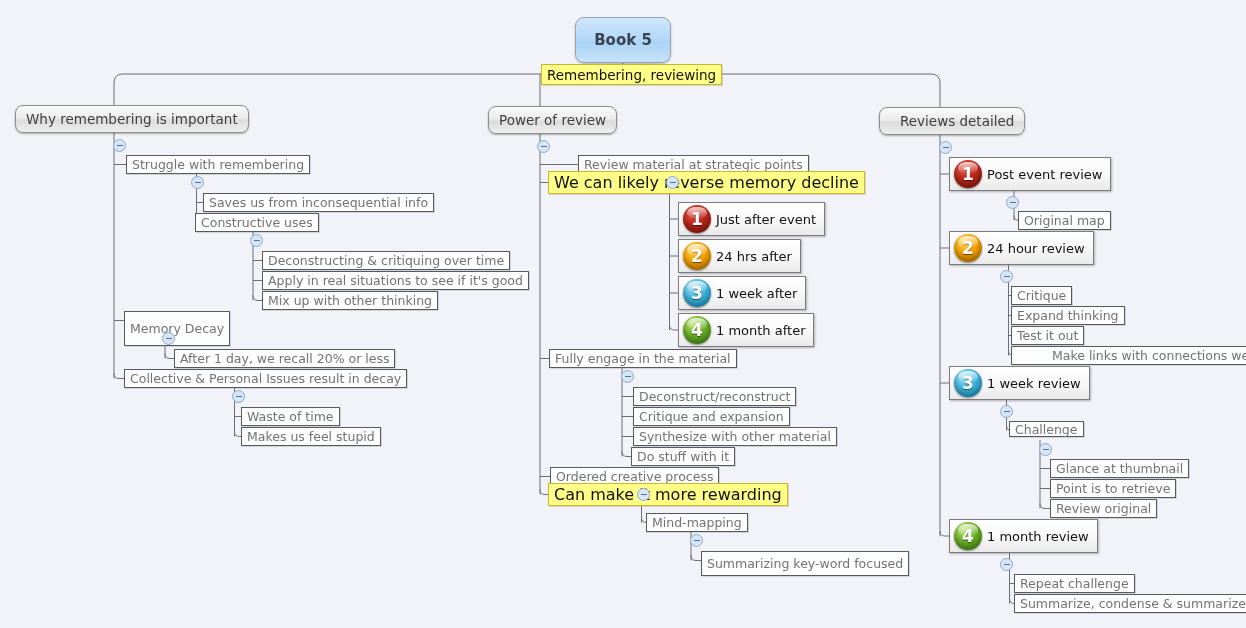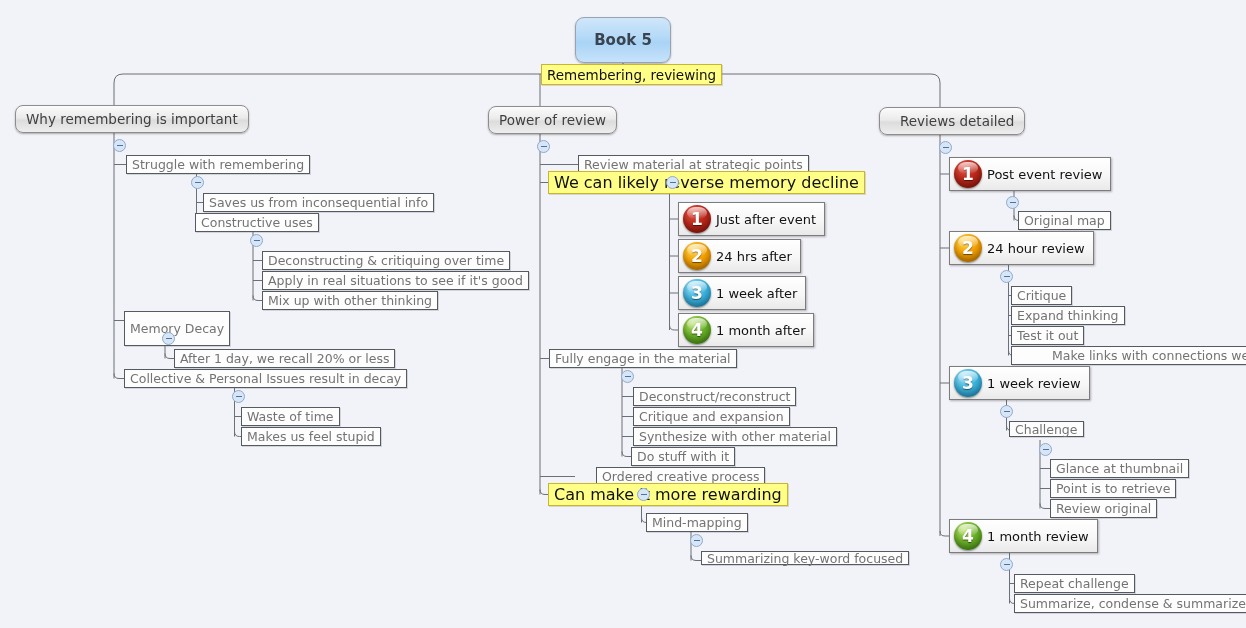--- a/index.html
+++ b/index.html
@@ -237,30 +237,30 @@
       </div>
       <div class="node leaf" style="left: 633px; top: 407px; min-width: 124px; height: 19px;">
         <span class="lbl">Critique and expansion</span>
       </div>
       <div class="node leaf" style="left: 633px; top: 427px; min-width: 156px; height: 19px;">
         <span class="lbl">Synthesize with other material</span>
       </div>
       <div class="node leaf" style="left: 631px; top: 447px; min-width: 83px; height: 19px;">
         <span class="lbl">Do stuff with it</span>
       </div>
-      <div class="node leaf" style="left: 596px; top: 467px; min-width: 134px; height: 19px;">
+      <div class="node leaf" style="left: 550px; top: 467px; min-width: 134px; height: 19px;">
         <span class="lbl">Ordered creative process</span>
       </div>
       <div class="node hl" style="left: 548px; top: 483px; min-width: 187px; height: 23px;">
         <span class="lbl">Can make it more rewarding</span>
       </div>
       <div class="node leaf" style="left: 646px; top: 513px; min-width: 90px; height: 19px;">
         <span class="lbl">Mind-mapping</span>
       </div>
-      <div class="node leaf" style="left: 701px; top: 551px; min-width: 166px; height: 14px; align-items: center;">
+      <div class="node leaf" style="left: 701px; top: 551px; min-width: 166px; height: 25px; align-items: center;">
         <span class="lbl">Summarizing key-word focused</span>
       </div>
       <div class="node lvl1" style="left: 879px; top: 107px; min-width: 122px; height: 28px; padding-left: 20px;">
         <span>Reviews detailed</span>
       </div>
       <div class="node icon-node" style="left: 949px; top: 157px; min-width: 130px; height: 34px;">
         <span class="sphere s1">1</span>
         <span class="lbl">Post event review</span>
       </div>
       <div class="node leaf" style="left: 1018px; top: 211px; min-width: 75px; height: 19px;">

